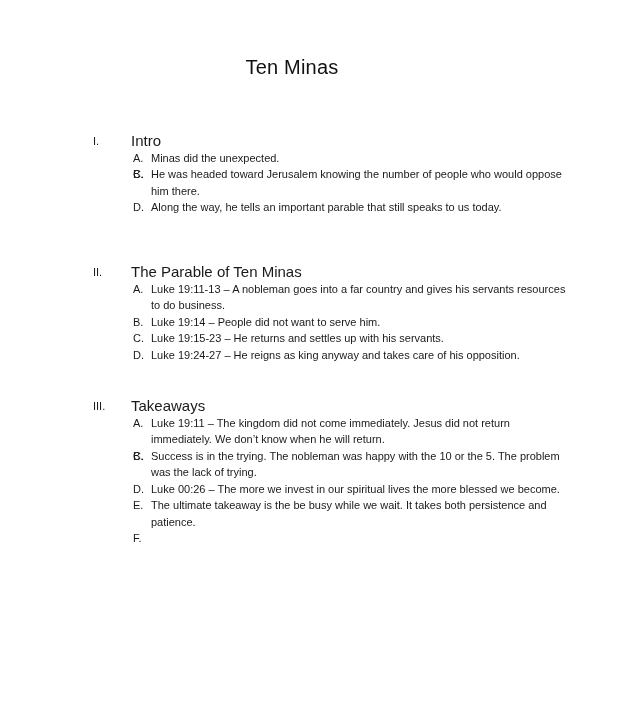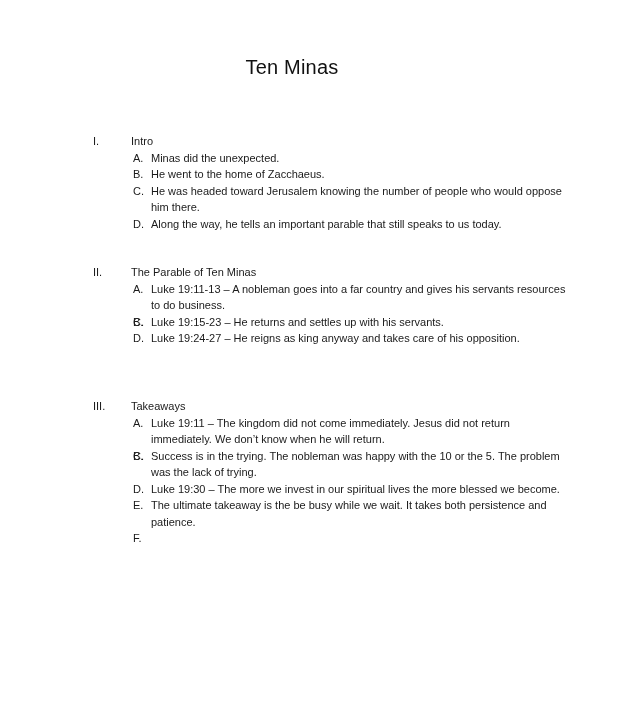--- a/index.html
+++ b/index.html
@@ -2,56 +2,56 @@
 <html><head>
   <meta charset="utf-8">
   <style>
     html, body { margin: 0; padding: 0; background: #ffffff; }
     body { width: 640px; height: 716px; position: relative; overflow: hidden;
            font-family: "Liberation Sans", "DejaVu Sans", sans-serif; color: #1a1a1a; }
     .title { position: absolute; left: 0; top: 56px; width: 584px; text-align: center;
              font-size: 20px; color: #111; letter-spacing: 0.2px; }
     .section { position: absolute; left: 0; width: 640px; }
     .sec-num { position: absolute; left: 93px; top: 0; font-size: 11px; line-height: 16.5px; }
-    .sec-head { position: absolute; left: 131px; top: 0; font-size: 11px; line-height: 16.5px; }
+    .sec-head { position: absolute; left: 131px; top: 0; font-size: 15px; line-height: 16.5px; }
     .items { position: absolute; left: 133px; top: 16.5px; width: 440px; margin: 0; padding: 0; list-style: none; }
     .item { position: relative; padding-left: 18px; font-size: 11px; line-height: 16.5px; }
     .item-letter { position: absolute; left: 0; top: 0; }
   </style>
 </head>
 <body>
 
 <div class="title">Ten Minas</div>
 
 <div class="section" style="top:133px;">
   <span class="sec-num">I.</span>
   <span class="sec-head">Intro</span>
   <ul class="items">
     <li class="item"><span class="item-letter">A.</span><span>Minas did the unexpected.</span></li>
-    <li class="item"><span class="item-letter">B.</span><span>He went to the home of Zacchaeus.</span></li>
+    <li class="item"><span class="item-letter">B.</span></li>
     <li class="item"><span class="item-letter">C.</span><span>He was headed toward Jerusalem knowing the number of people who would oppose him there.</span></li>
     <li class="item"><span class="item-letter">D.</span><span>Along the way, he tells an important parable that still speaks to us today.</span></li>
   </ul>
 </div>
 
 <div class="section" style="top:264px;">
   <span class="sec-num">II.</span>
   <span class="sec-head">The Parable of Ten Minas</span>
   <ul class="items">
     <li class="item"><span class="item-letter">A.</span><span>Luke 19:11-13 – A nobleman goes into a far country and gives his servants resources to do business.</span></li>
-    <li class="item"><span class="item-letter">B.</span></li>
+    <li class="item"><span class="item-letter">B.</span><span>Luke 19:14 – People did not want to serve him.</span></li>
     <li class="item"><span class="item-letter">C.</span><span>Luke 19:15-23 – He returns and settles up with his servants.</span></li>
     <li class="item"><span class="item-letter">D.</span><span>Luke 19:24-27 – He reigns as king anyway and takes care of his opposition.</span></li>
   </ul>
 </div>
 
 <div class="section" style="top:398px;">
   <span class="sec-num">III.</span>
   <span class="sec-head">Takeaways</span>
   <ul class="items">
     <li class="item"><span class="item-letter">A.</span><span>Luke 19:11 – The kingdom did not come immediately. Jesus did not return immediately. We don’t know when he will return.</span></li>
     <li class="item"><span class="item-letter">B.</span></li>
     <li class="item"><span class="item-letter">C.</span><span>Success is in the trying. The nobleman was happy with the 10 or the 5. The problem was the lack of trying.</span></li>
-    <li class="item"><span class="item-letter">D.</span><span>Luke 19:30 – The more we invest in our spiritual lives the more blessed we become.</span></li>
+    <li class="item"><span class="item-letter">D.</span><span>Luke 00:26 – The more we invest in our spiritual lives the more blessed we become.</span></li>
     <li class="item"><span class="item-letter">E.</span><span>The ultimate takeaway is the be busy while we wait. It takes both persistence and patience.</span></li>
     <li class="item"><span class="item-letter">F.</span></li>
   </ul>
 </div>
 
 </body></html>

